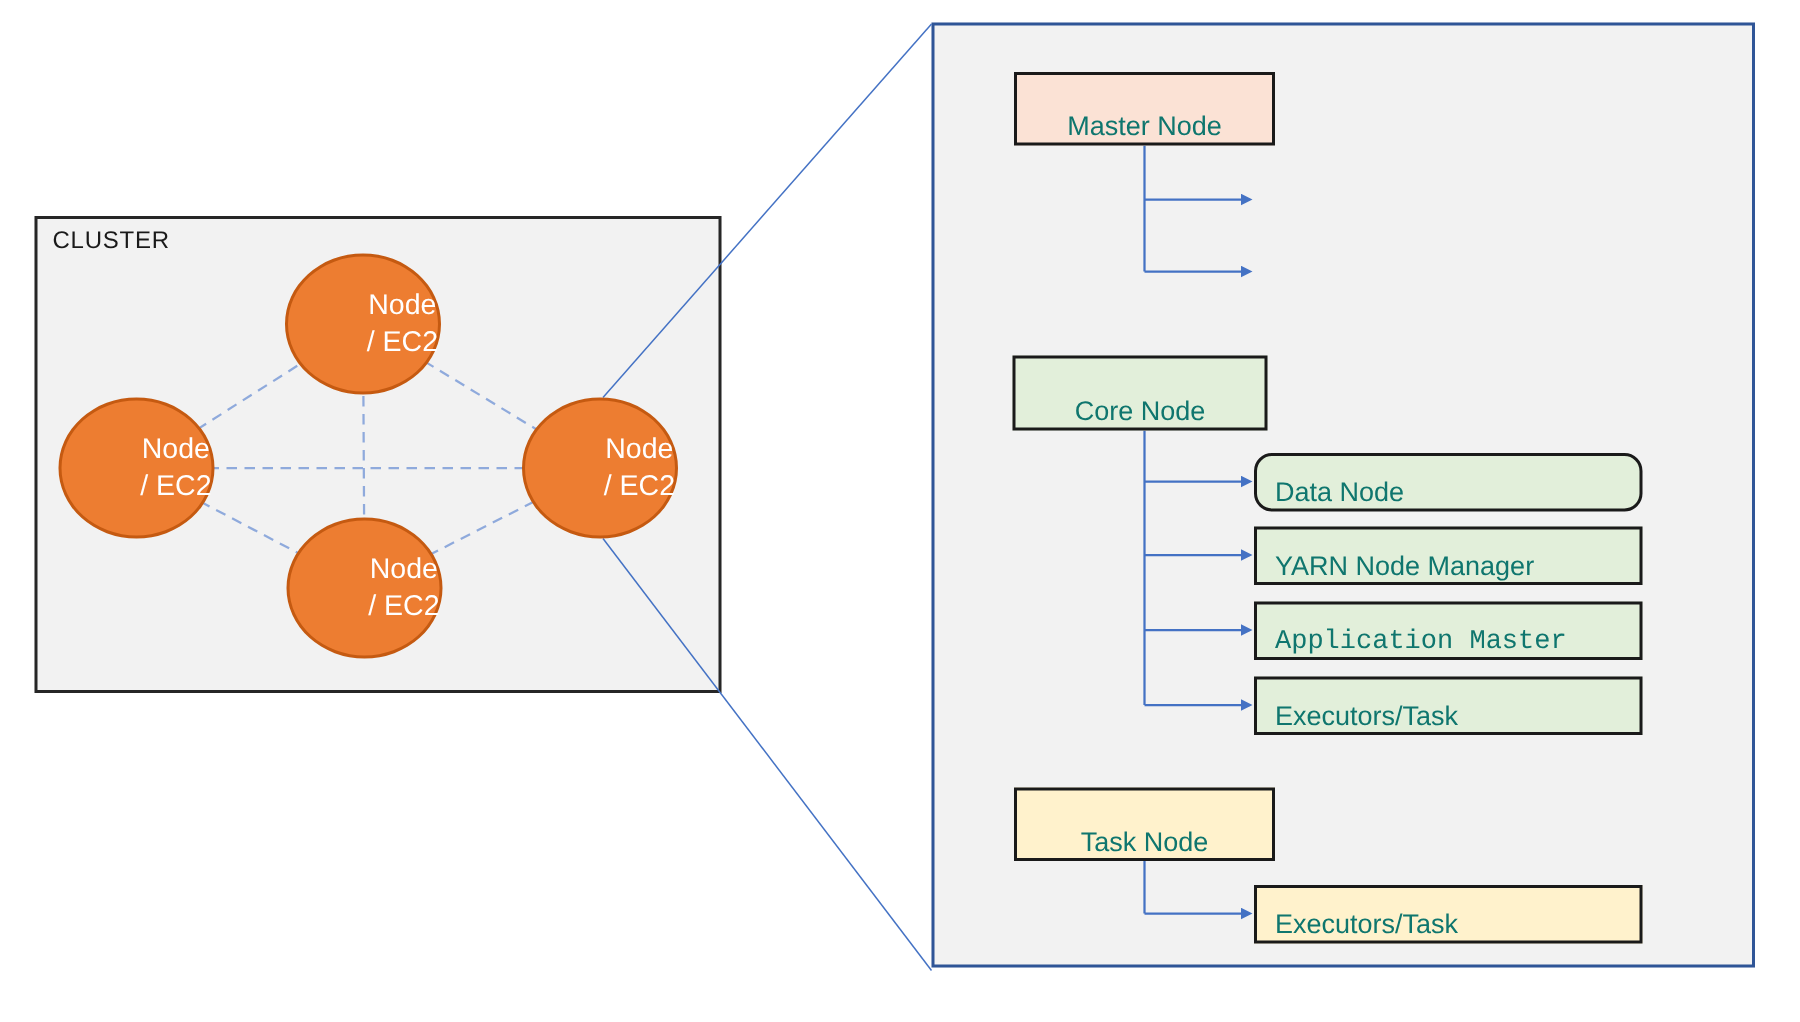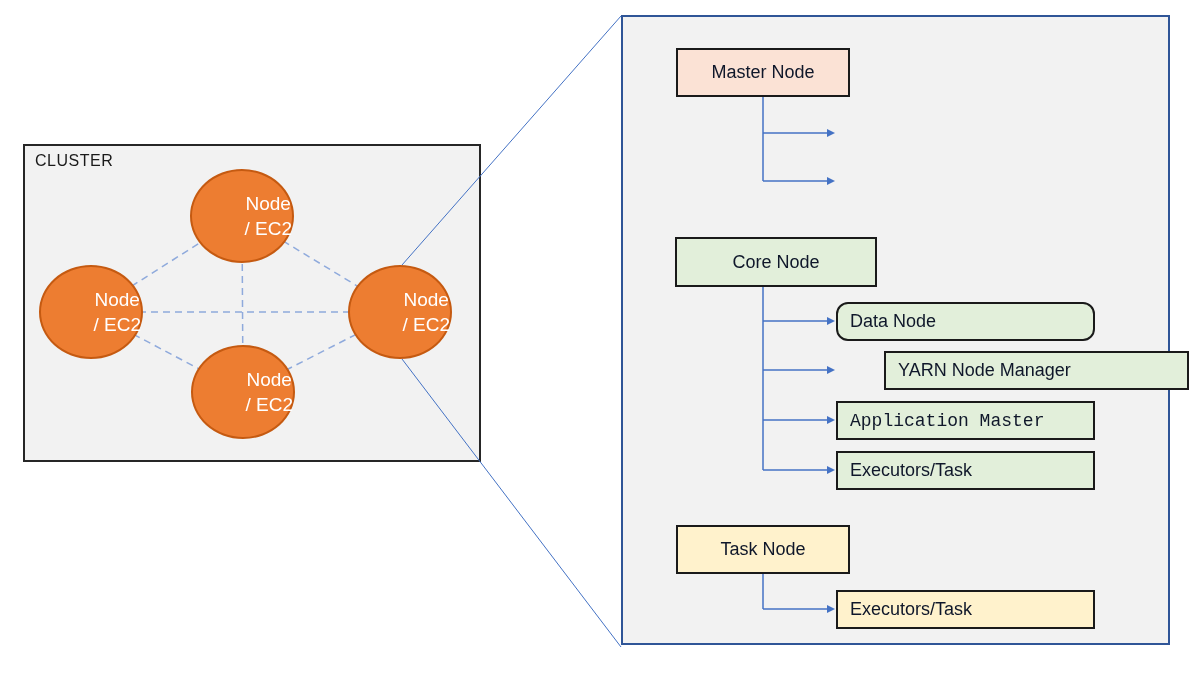--- a/index.html
+++ b/index.html
@@ -21,30 +21,30 @@
     background:#ED7D31;border:2px solid #C55A11;box-sizing:border-box;
     display:flex;align-items:center;justify-content:flex-end;text-align:center;
     color:#ffffff;font-size:19px;line-height:1.32;white-space:pre-line;
   }
   .panel{
     position:absolute;left:621px;top:15px;width:549px;height:630px;
     background:#F2F2F2;border:2px solid #2F5597;box-sizing:border-box;
   }
   .pbox{
     position:absolute;box-sizing:border-box;border:2px solid #1a1a1a;
-    display:flex;align-items:center;color:#0f172a;font-size:18px;
+    display:flex;align-items:flex-end;color:#0f766e;font-size:18px;
   }
   .parent-box{justify-content:center;}
   .child-box{justify-content:flex-start;padding-left:12px;}
   .b-master{left:676px;top:48px;width:174px;height:49px;}
   .b-namenode{left:836px;top:113px;width:259px;height:40px;}
   .b-yarnrm{left:836px;top:162px;width:259px;height:39px;}
-  .b-core{left:675px;top:237px;width:202px;height:50px;}
+  .b-core{left:675px;top:237px;width:170px;height:50px;}
   .b-datanode{left:836px;top:302px;width:259px;height:39px;}
-  .b-yarnnm{left:836px;top:351px;width:305px;height:39px;margin-left:48px;}
+  .b-yarnnm{left:836px;top:351px;width:259px;height:39px;}
   .b-appmaster{left:836px;top:401px;width:259px;height:39px;}
   .b-coreexec{left:836px;top:451px;width:259px;height:39px;}
   .b-task{left:676px;top:525px;width:174px;height:49px;}
   .b-taskexec{left:836px;top:590px;width:259px;height:39px;}
 </style>
 </head>
 <body>
 
 <div class="page">
 

